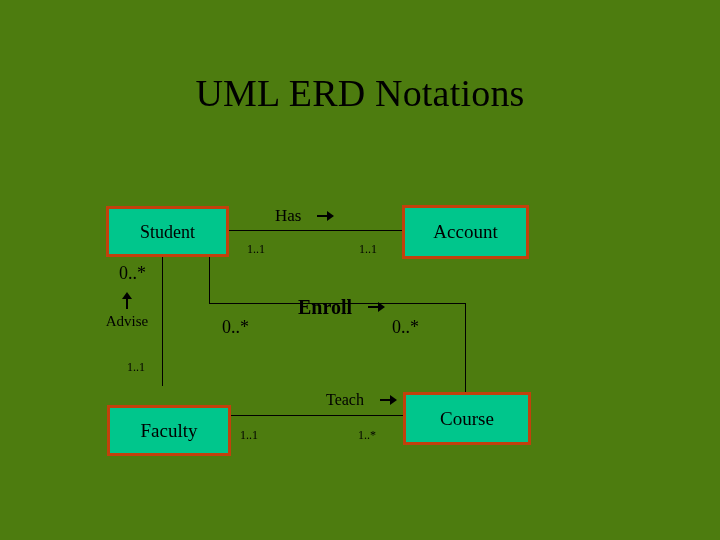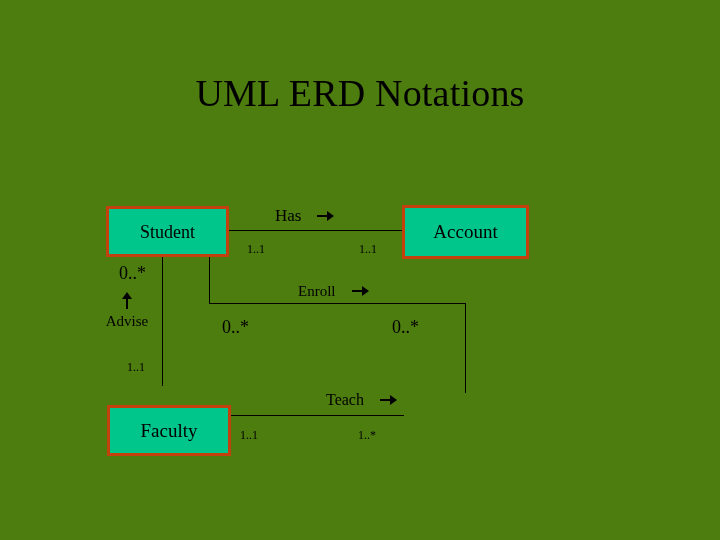--- a/index.html
+++ b/index.html
@@ -140,21 +140,21 @@
     left: 1px;
     top: 0px;
     width: 0;
     height: 0;
     border-left: 5px solid transparent;
     border-right: 5px solid transparent;
     border-bottom: 7px solid #000000;
   }
 
   #lbl-has    { left: 275px; top: 206px; }
-  #lbl-enroll { left: 298px; top: 281px; font-size: 15px; }
+  #lbl-enroll { left: 298px; top: 297px; font-size: 20px; font-weight: bold; }
   #lbl-teach  { left: 281px; top: 390px; font-size: 16px; margin-left: 45px; }
 
   
   #lbl-advise {
     position: absolute;
     left: 94px;
     top: 292px;
     width: 66px;
     display: flex;
     flex-direction: column;
@@ -204,20 +204,23 @@
   </div>
 
   <div class="entity" id="ent-account">
     <span class="entity-label">Account</span>
   </div>
 
   <div class="entity" id="ent-faculty">
     <span class="entity-label">Faculty</span>
   </div>
 
+  <div class="entity" id="ent-course">
+    <span class="entity-label">Course</span>
+  </div>
 
   <div class="rel-label" id="lbl-has">
     <span class="rel-text">Has</span>
     <span class="rel-arrow right"></span>
   </div>
 
   <div class="rel-label" id="lbl-enroll">
     <span class="rel-text">Enroll</span>
     <span class="rel-arrow right"></span>
   </div>

